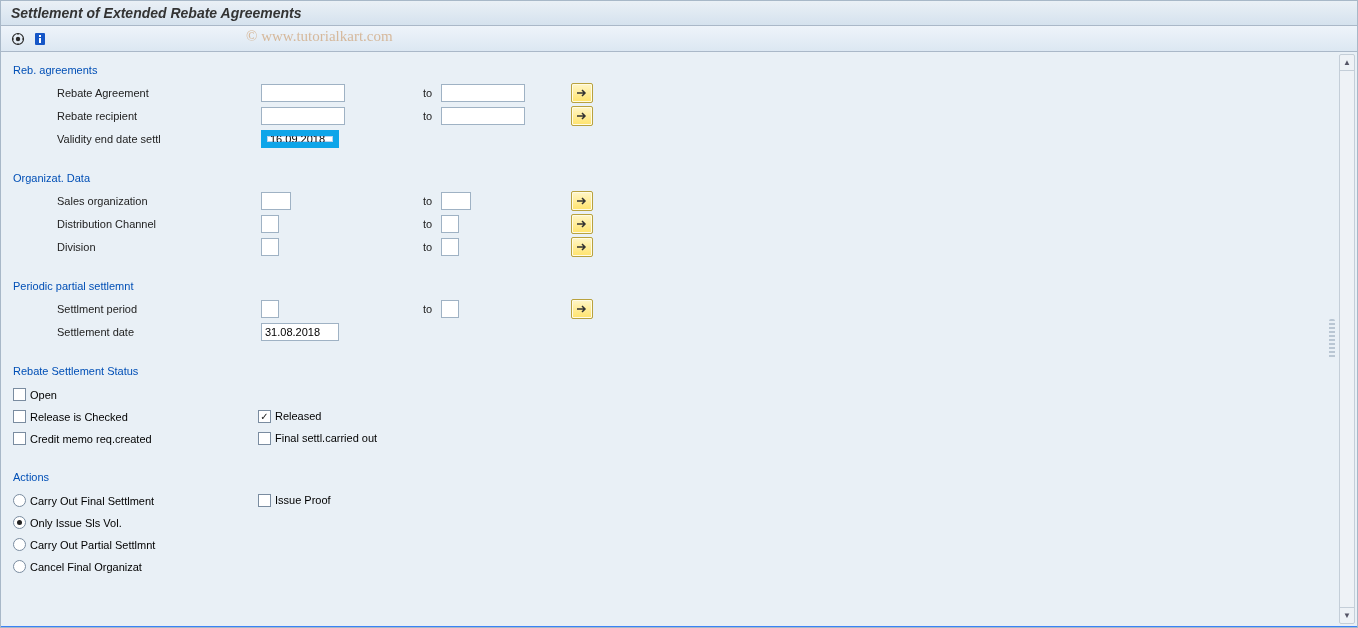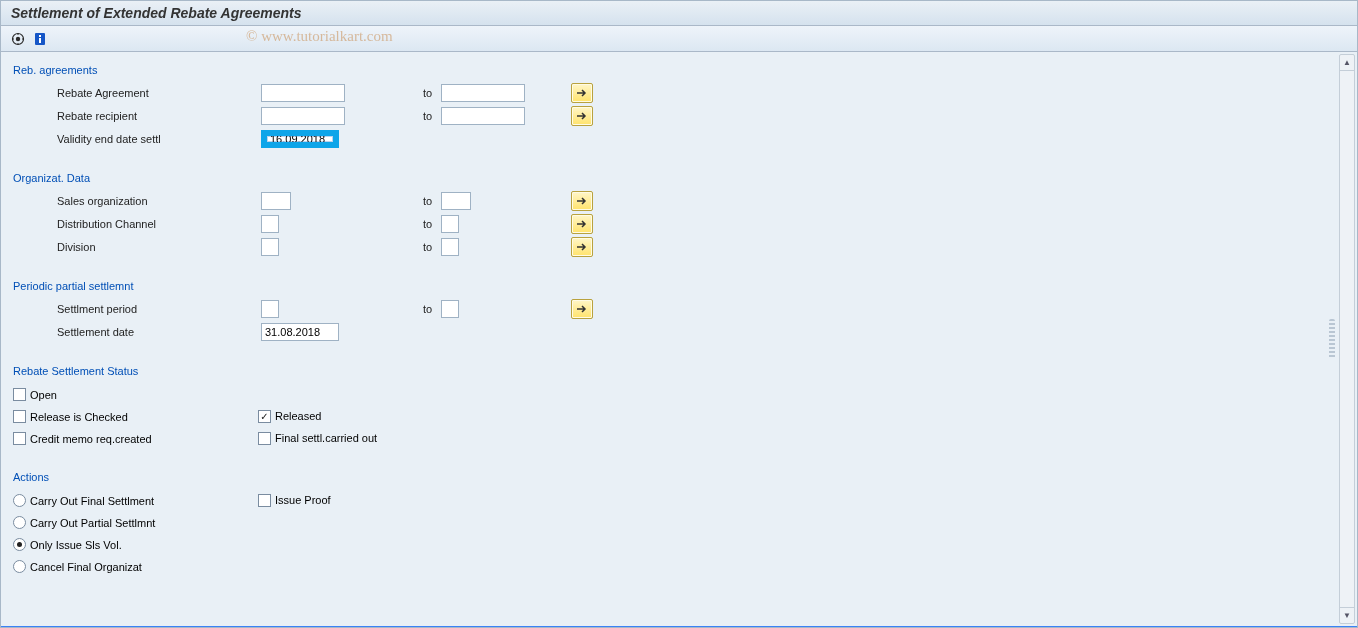--- a/index.html
+++ b/index.html
@@ -322,37 +322,37 @@
         <span>Carry Out Final Settlment</span>
       </div>
       <div class="chk-col2">
         <span class="checkbox"></span>
         <span>Issue Proof</span>
       </div>
     </div>
 
     <div class="chk-row">
       <div class="chk-col1">
-        <span class="radio"></span>
-        <span>Carry Out Partial Settlmnt</span>
-      </div>
-    </div>
-
-    <div class="chk-row">
-      <div class="chk-col1">
         <span class="radio">
             <span class="dot"></span>
           </span>
         <span>Only Issue Sls Vol.</span>
       </div>
     </div>
 
     <div class="chk-row">
       <div class="chk-col1">
         <span class="radio"></span>
+        <span>Carry Out Partial Settlmnt</span>
+      </div>
+    </div>
+
+    <div class="chk-row">
+      <div class="chk-col1">
+        <span class="radio"></span>
         <span>Cancel Final Organizat</span>
       </div>
     </div>
 
     <div class="grip"></div>
 
     <div class="scroll-track">
       <div class="scroll-arrow top">▲</div>
       <div class="scroll-arrow bottom">▼</div>
     </div>

